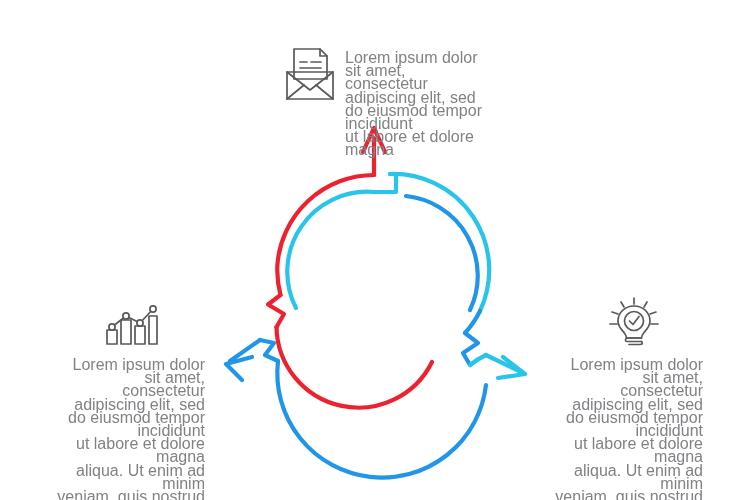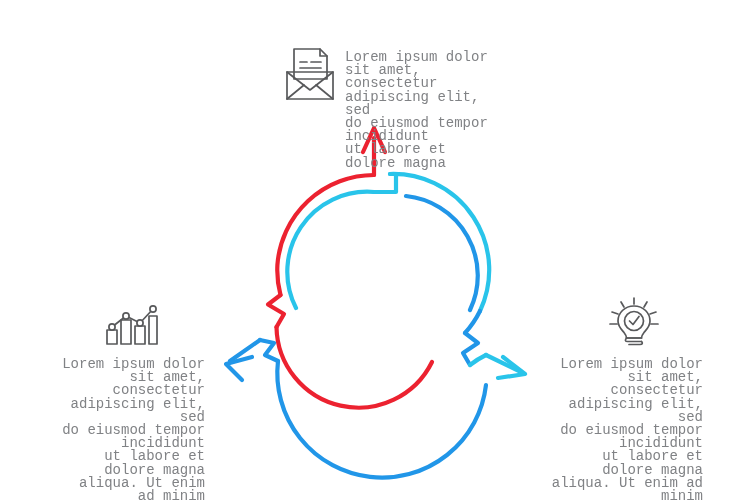--- a/index.html
+++ b/index.html
@@ -31,25 +31,25 @@
     top: 112px;
     width: 320px;
     height: 300px;
   }
   .diagram svg { display: block; overflow: visible; }
 
   
   .block { position: absolute; }
 
   .block-text {
-    font-size: 14px;
+    font-size: 16px;
     line-height: 13.2px;
     color: #808285;
     white-space: pre-line;
-    font-family: Liberation Mono, monospace;
+    font-family: Liberation Sans, sans-serif;
   }
 
   
   .block-top {
     left: 283px;
     top: 46px;
     width: 205px;
     display: flex;
     flex-direction: row;
     align-items: flex-start;

